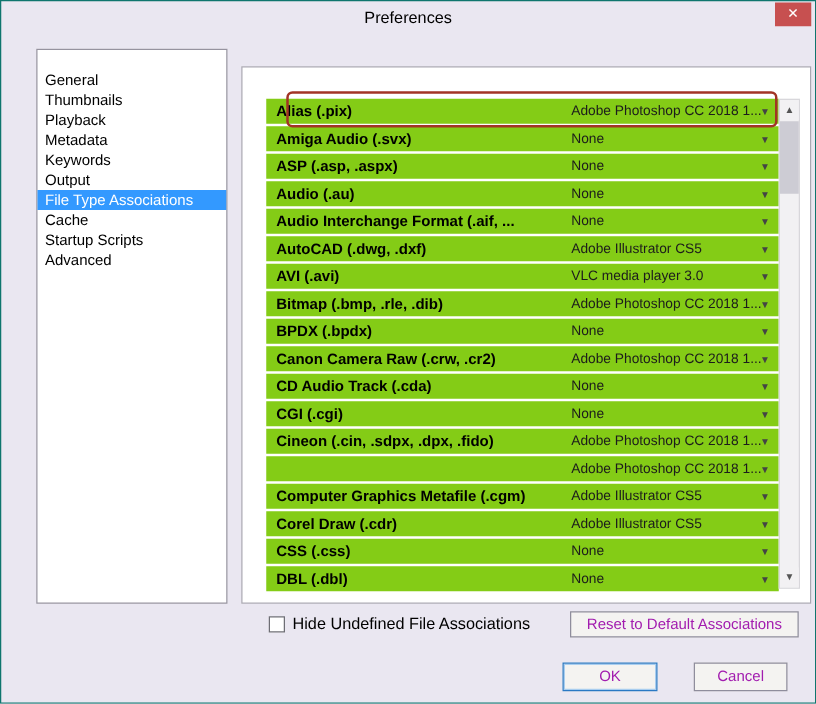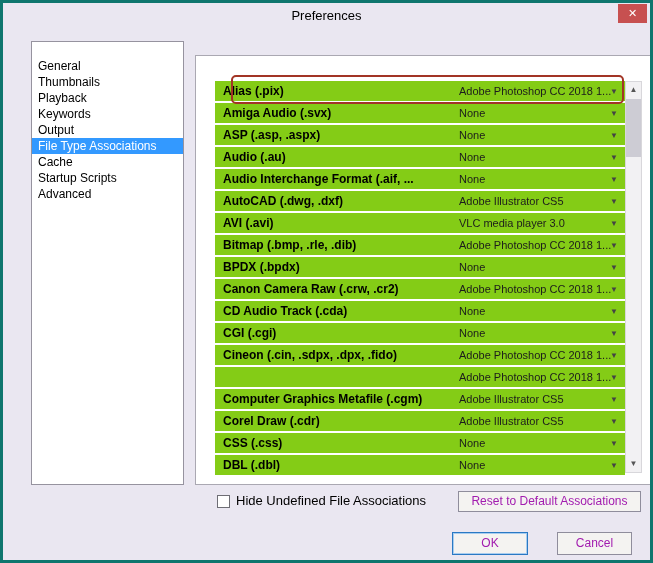--- a/index.html
+++ b/index.html
@@ -1,20 +1,20 @@
 <!DOCTYPE html>
 <html><head>
 <meta charset="utf-8">
 <style>
   * { margin:0; padding:0; box-sizing:border-box; }
   html,body { background:#d8d6de; }
   body { font-family:"Liberation Sans", sans-serif; }
 
   .dialog { position:relative; width:653px; height:563px; background:#eae7f1;
-            border:3px solid #0f766e; overflow:hidden; }
+            border:1px solid #0f766e; overflow:hidden; }
 
   .titlebar { position:absolute; top:0; left:0; right:0; height:26px;
               text-align:center; font-size:13px; line-height:26px; color:#000; }
   .close-btn { position:absolute; top:1px; right:3px; width:29px; height:19px;
                background:#c75050; color:#fff; font-size:11px; line-height:19px;
                text-align:center; cursor:pointer; }
 
   .sidebar { position:absolute; left:28px; top:38px; width:153px; height:444px;
              background:#fff; border:1px solid #96939f; padding-top:16px; }
   .sb-item { font-size:12px; line-height:16px; padding-left:6px; color:#000;
@@ -67,20 +67,21 @@
     <span>Preferences</span>
   </div>
   <div class="close-btn">
     <span>✕</span>
   </div>
 
   <div class="sidebar">
       <div class="sb-item">General</div>
       <div class="sb-item">Thumbnails</div>
       <div class="sb-item">Playback</div>
+      <div class="sb-item">Metadata</div>
       <div class="sb-item">Keywords</div>
       <div class="sb-item">Output</div>
       <div class="sb-item selected">File Type Associations</div>
       <div class="sb-item">Cache</div>
       <div class="sb-item">Startup Scripts</div>
       <div class="sb-item">Advanced</div>
     </div>
 
   <div class="section-label">File Type Association</div>
 

